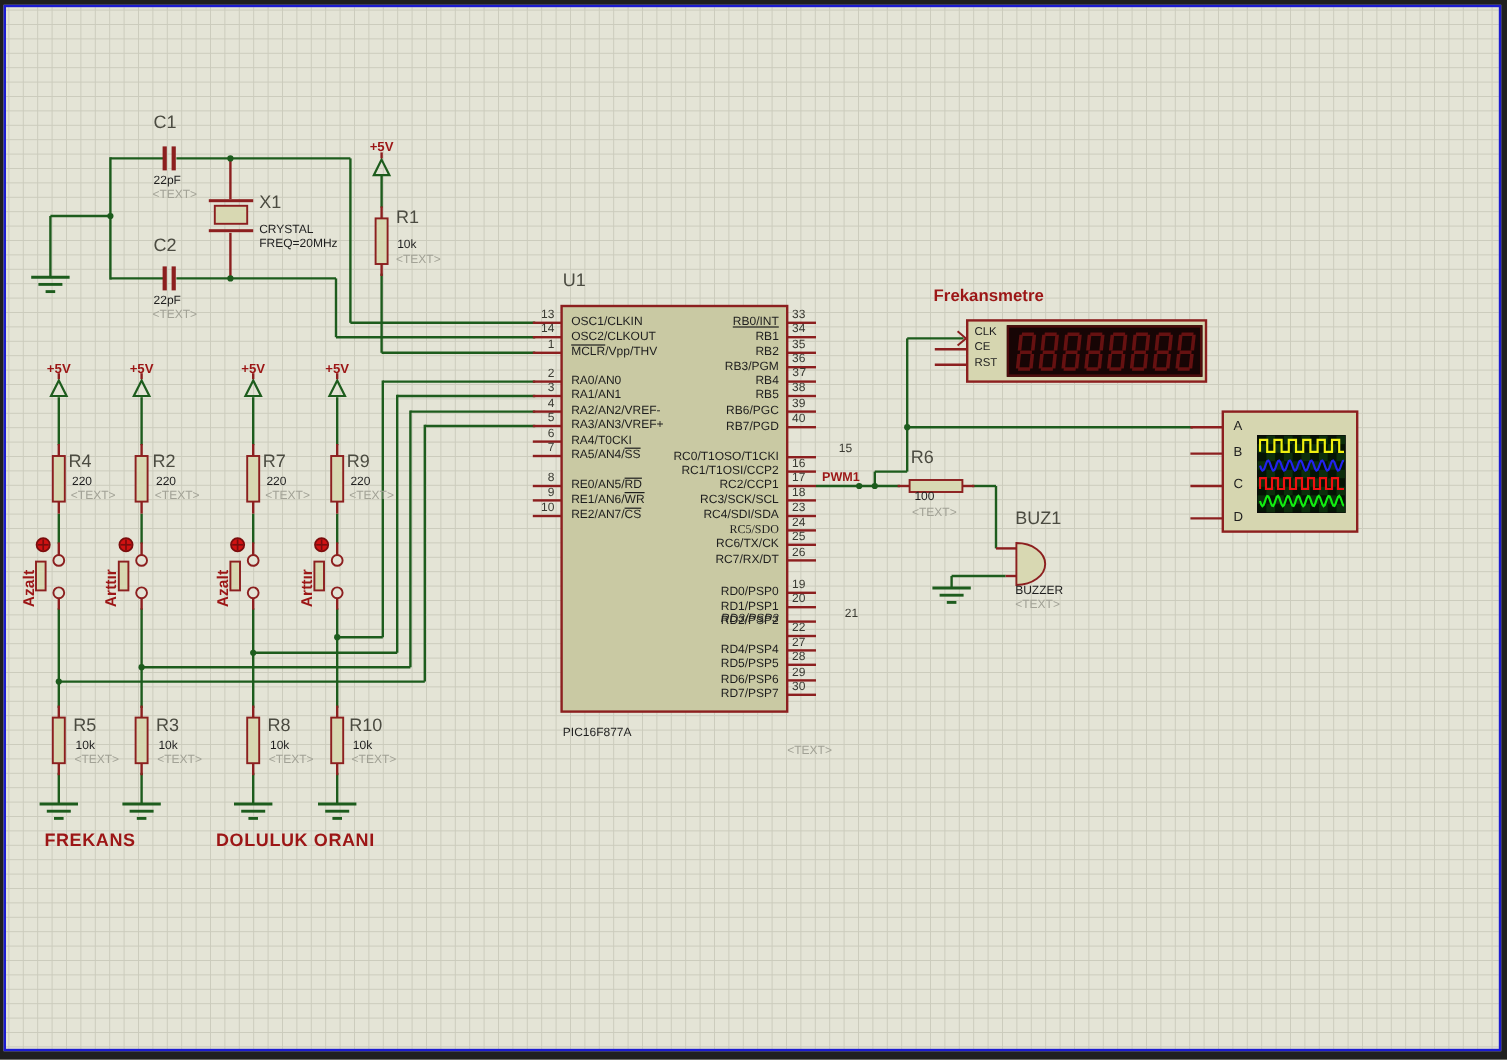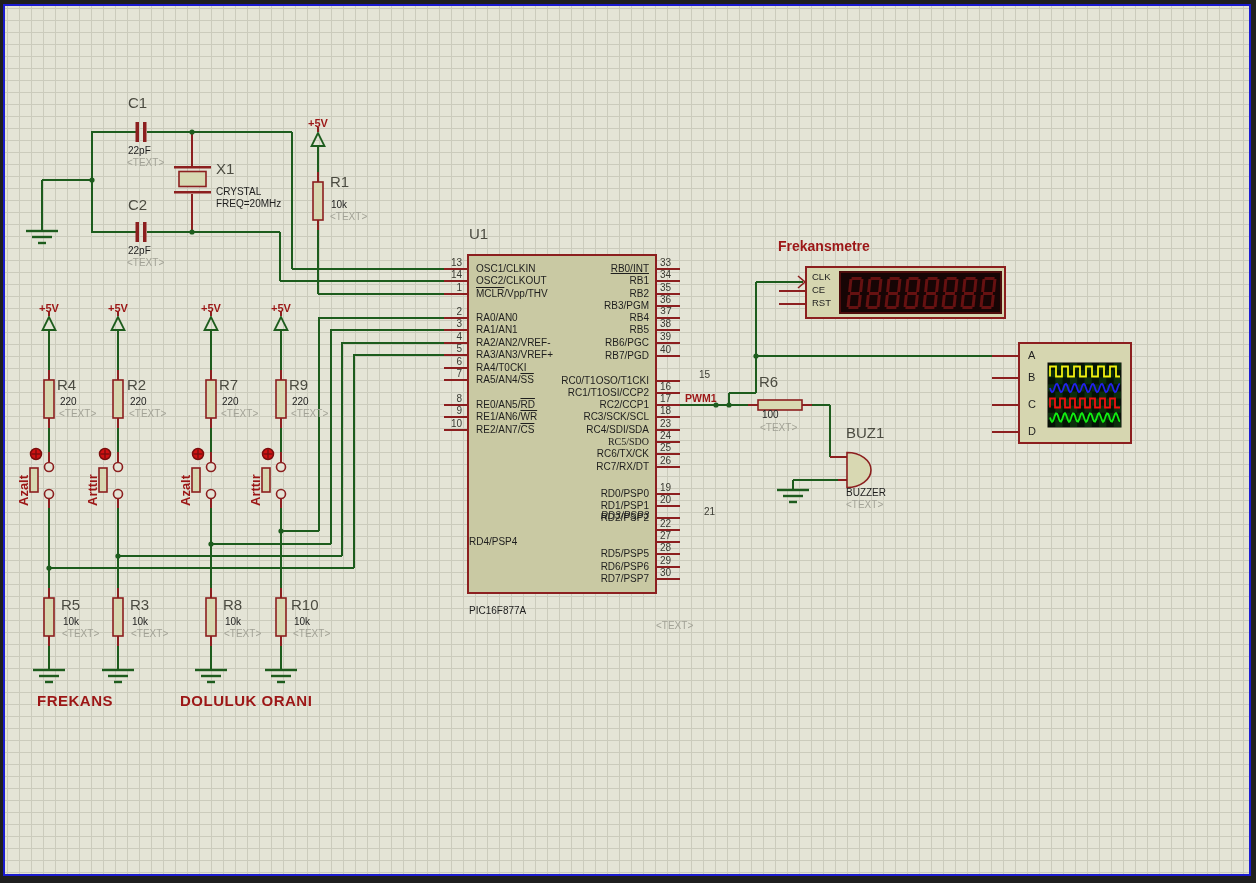--- a/index.html
+++ b/index.html
@@ -590,20 +590,20 @@
     <div class="lbl pinlab" style="left: 469px; top: 461px; width: 180px; text-align: right;">RC7/RX/DT</div>
     <div class="lbl pinnum" style="left: 660px; top: 482px;">19</div>
     <div class="lbl pinlab" style="left: 469px; top: 488px; width: 180px; text-align: right;">RD0/PSP0</div>
     <div class="lbl pinnum" style="left: 660px; top: 494px;">20</div>
     <div class="lbl pinlab" style="left: 469px; top: 500px; width: 180px; text-align: right;">RD1/PSP1</div>
     <div class="lbl pinnum" style="left: 660px; top: 506px; margin-left: 44px;">21</div>
     <div class="lbl pinlab" style="left: 469px; top: 512px; width: 180px; text-align: right;">RD2/PSP2</div>
     <div class="lbl pinnum" style="left: 660px; top: 518px;">22</div>
     <div class="lbl pinlab" style="left: 469px; top: 510px; width: 180px; text-align: right; font-style: italic;">RD3/PSP3</div>
     <div class="lbl pinnum" style="left: 660px; top: 530px;">27</div>
-    <div class="lbl pinlab" style="left: 469px; top: 536px; width: 180px; ">RD4/PSP4</div>
+    <div class="lbl pinlab" style="left: 469px; top: 536px; width: 180px; text-align: right;">RD4/PSP4</div>
     <div class="lbl pinnum" style="left: 660px; top: 542px;">28</div>
     <div class="lbl pinlab" style="left: 469px; top: 548px; width: 180px; text-align: right;">RD5/PSP5</div>
     <div class="lbl pinnum" style="left: 660px; top: 555px;">29</div>
     <div class="lbl pinlab" style="left: 469px; top: 561px; width: 180px; text-align: right;">RD6/PSP6</div>
     <div class="lbl pinnum" style="left: 660px; top: 567px;">30</div>
     <div class="lbl pinlab" style="left: 469px; top: 573px; width: 180px; text-align: right;">RD7/PSP7</div>
   </div>
 
 </body></html>

